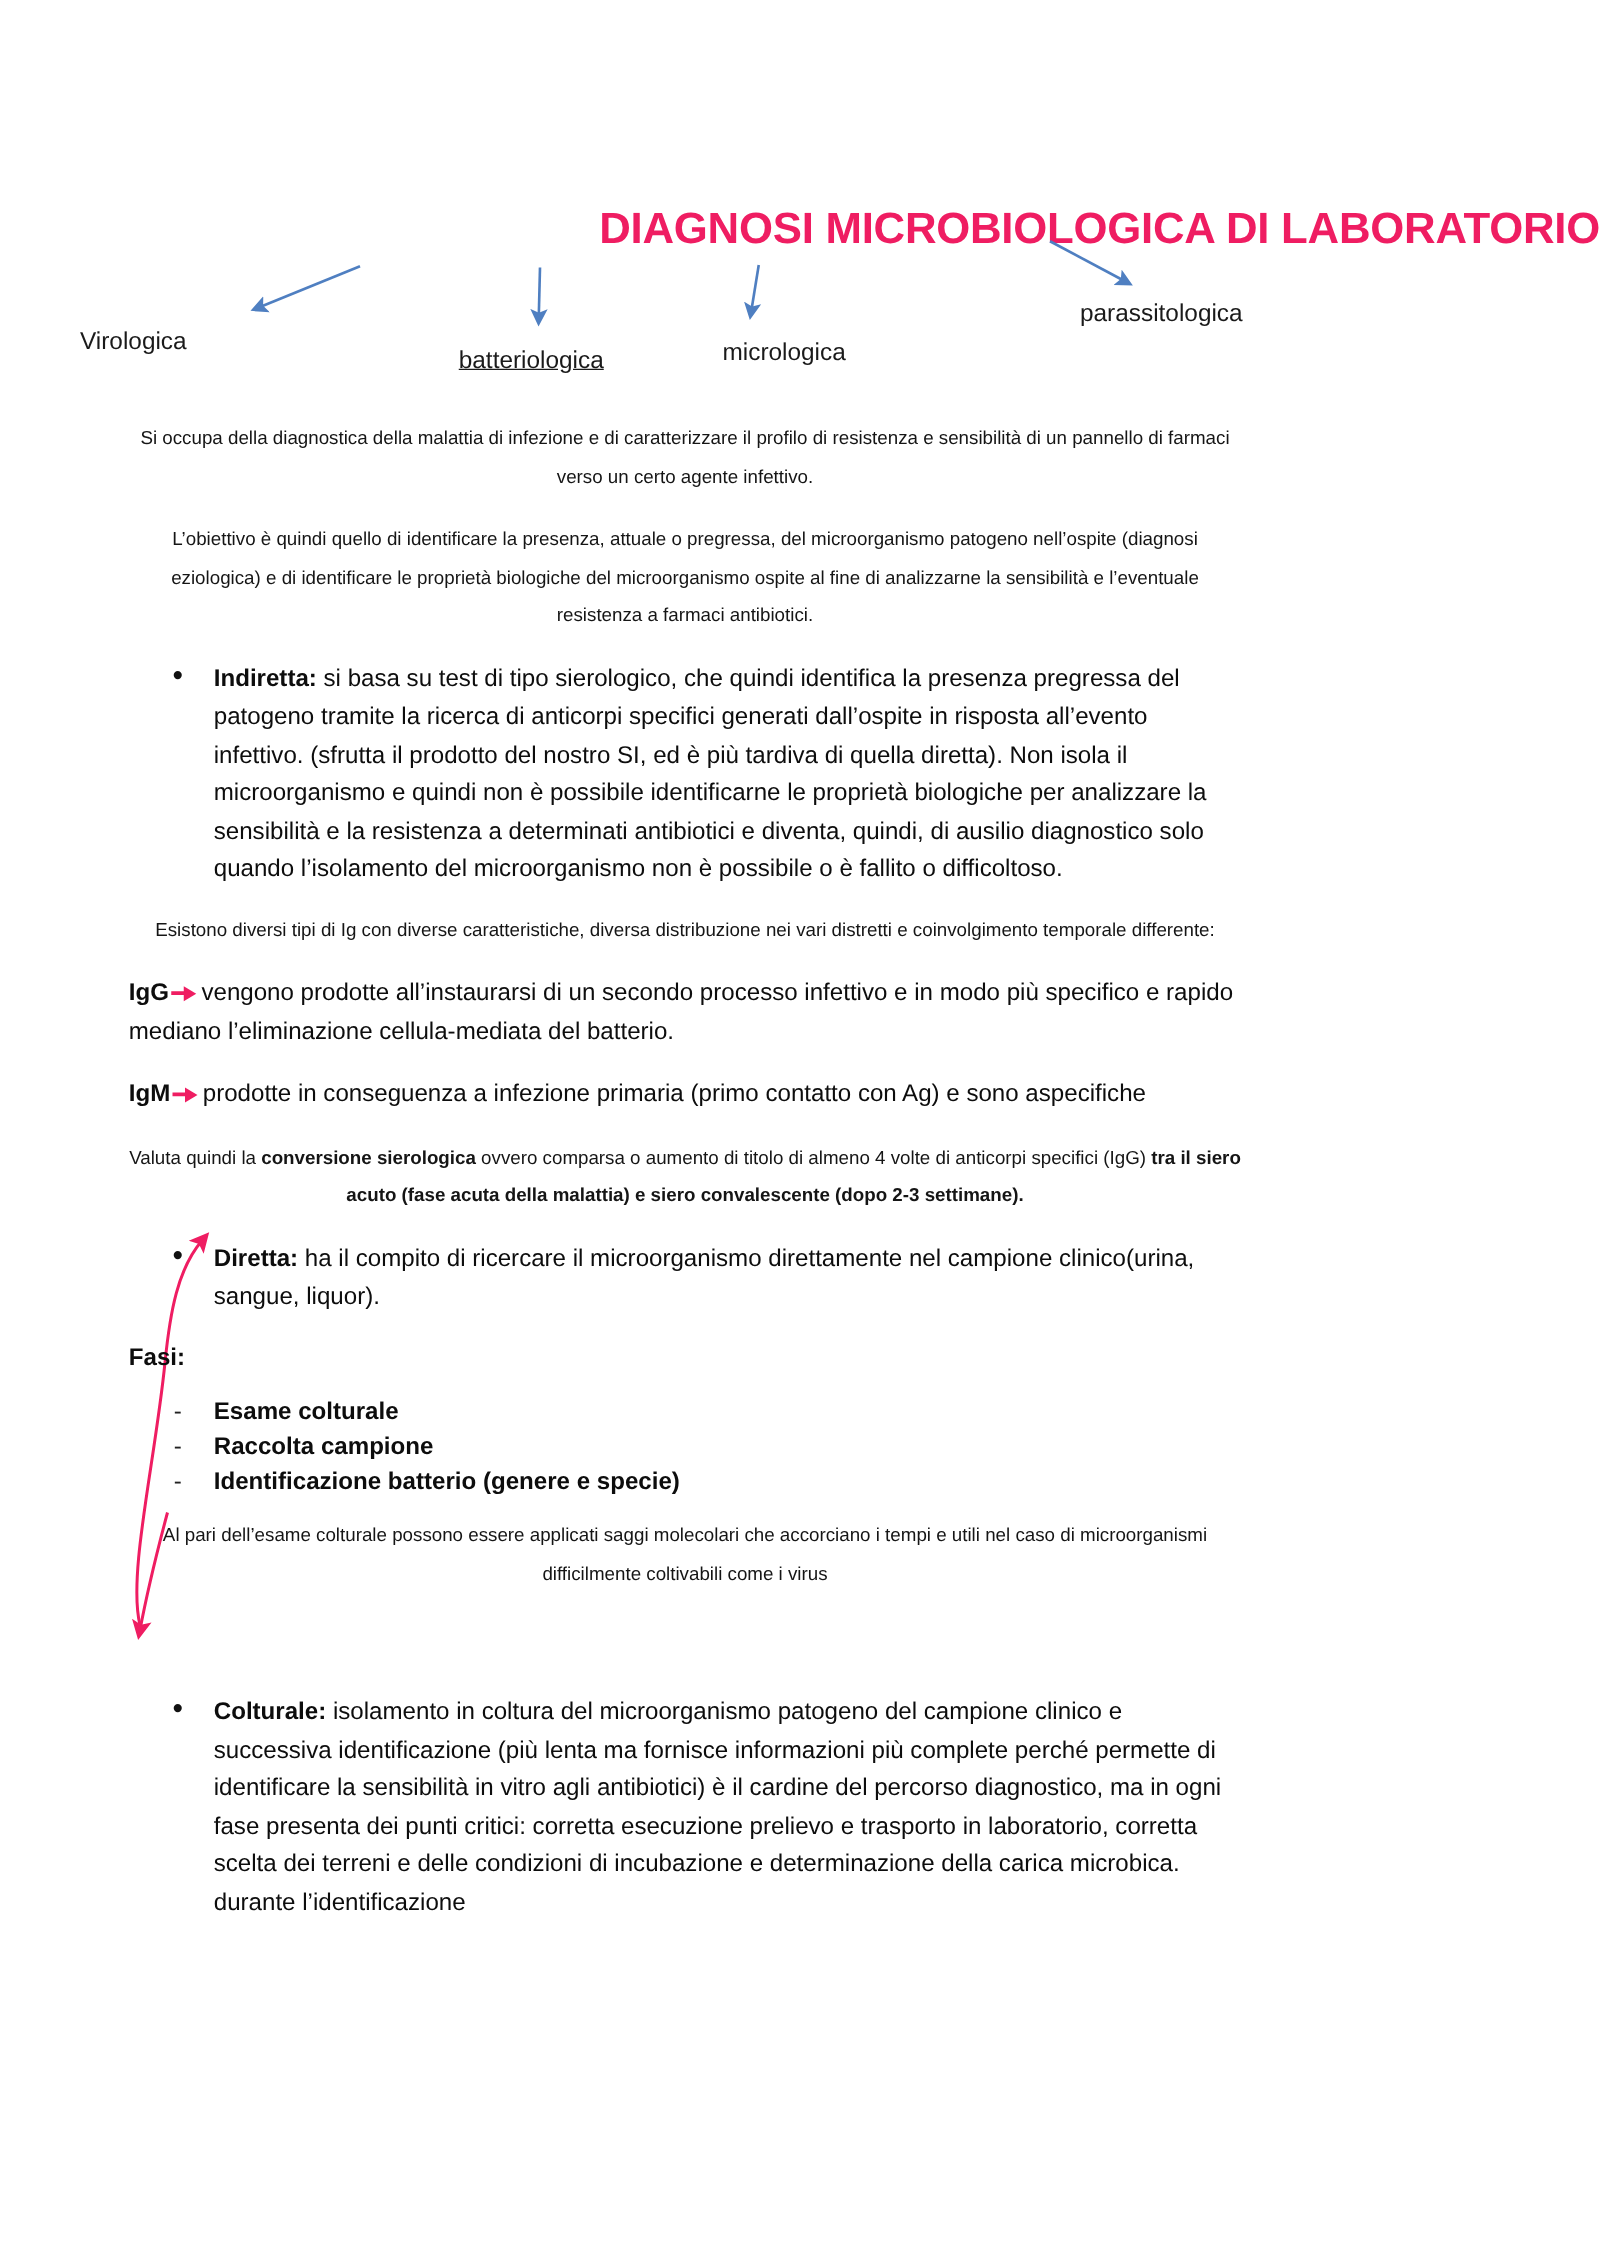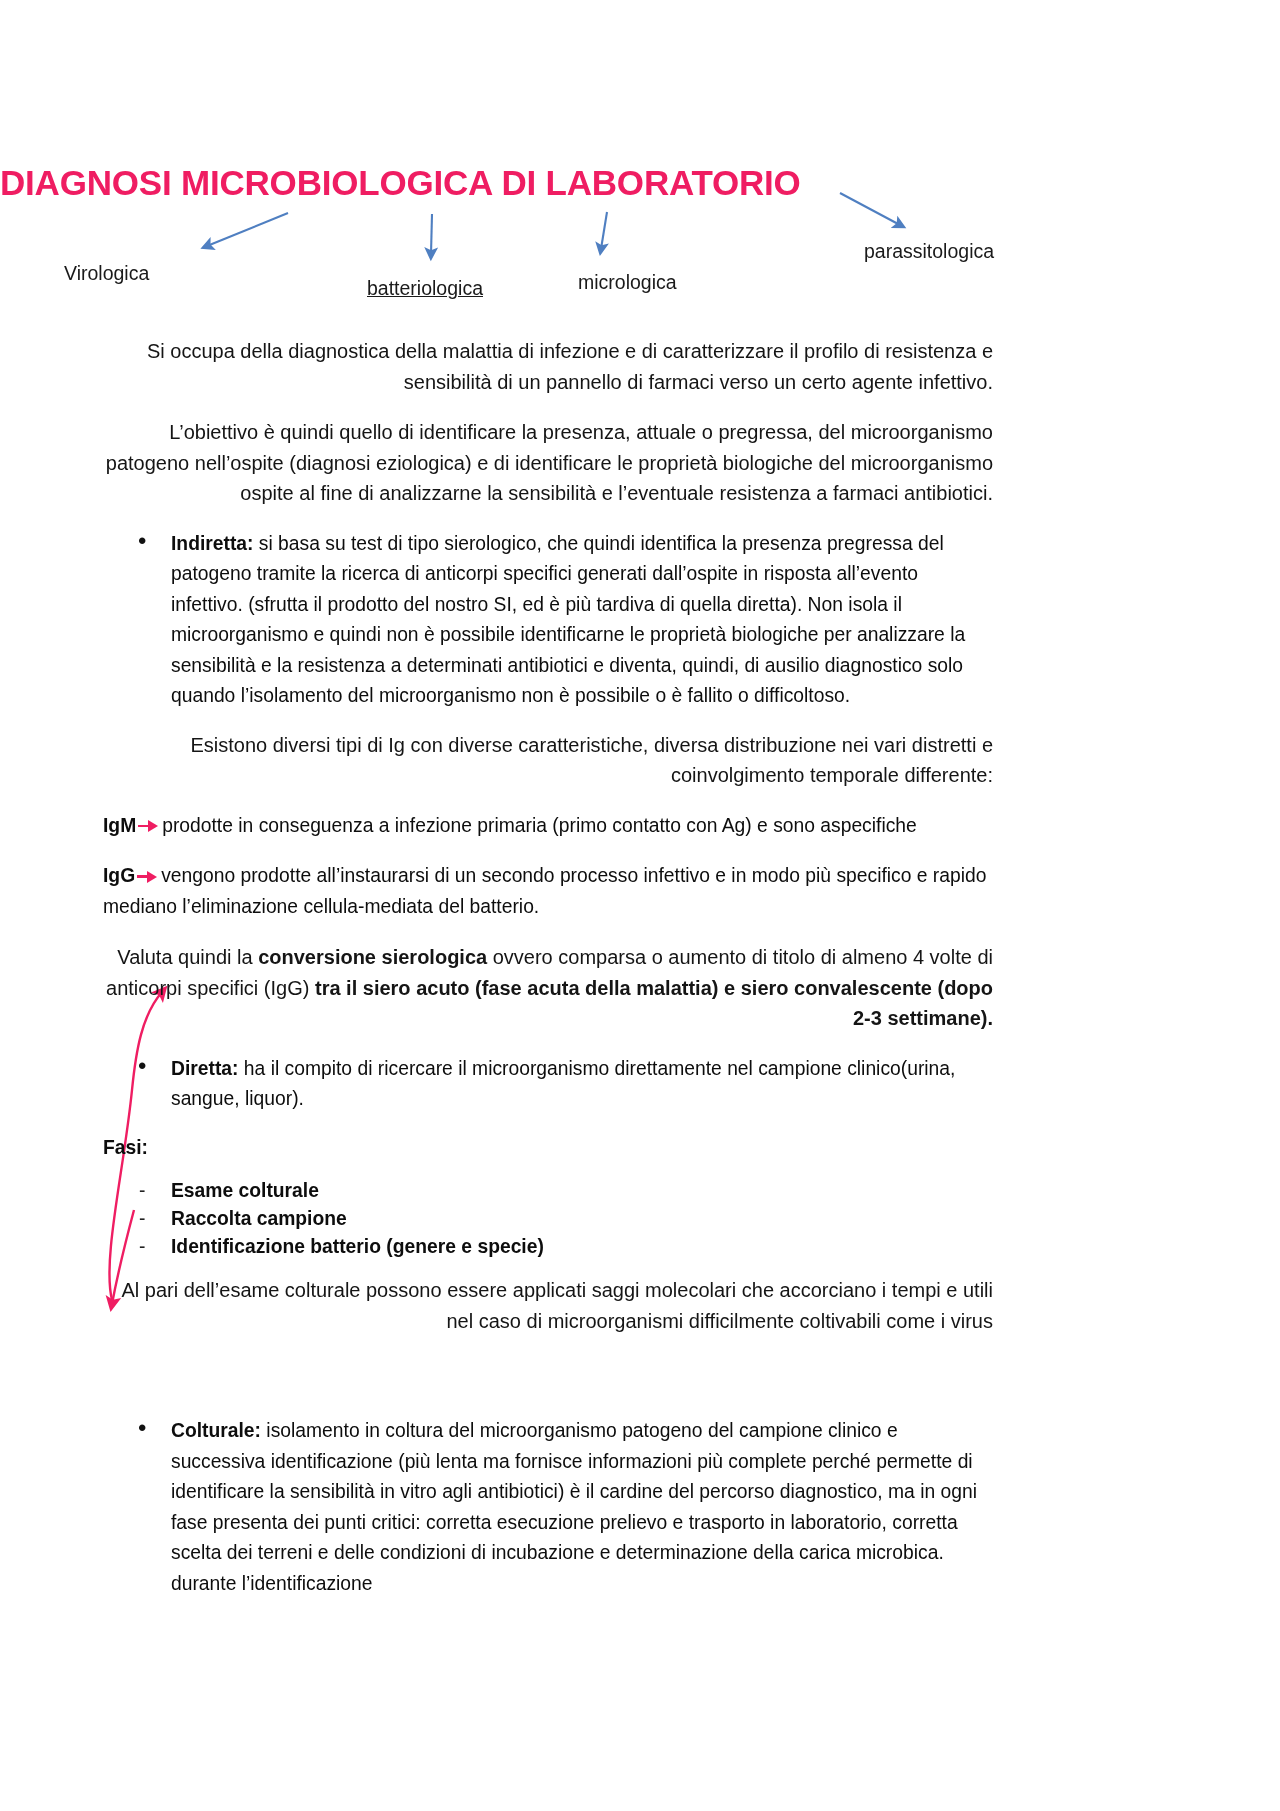--- a/index.html
+++ b/index.html
@@ -22,21 +22,21 @@
     height: 1811px;
     box-sizing: border-box;
   }
 
   
   .title {
     position: absolute;
     left: 0;
     right: 0;
     top: 163px;
-    text-align: left;
+    text-align: right;
     font-size: 35px;
     font-weight: bold;
     letter-spacing: -0.2px;
     color: #ef1d62;
     font-family: "Liberation Sans", sans-serif;
   }
 
   
   .arrow-label {
     position: absolute;
@@ -62,24 +62,24 @@
   
   .body-wrap {
     position: absolute;
     left: 103px;
     top: 336px;
     width: 890px;
   }
 
   p.para {
     margin: 0 0 20px 0;
-    font-size: 20px;
+    font-size: 15px;
     line-height: 30.5px;
     color: #151515;
-    text-align: right;
+    text-align: center;
   }
   p.tight { margin-bottom: 18px; }
 
   b, .b { font-weight: bold; }
 
   ul.bullets {
     list-style: none;
     margin: 0 0 18px 0;
     padding: 0;
   }
@@ -221,25 +221,25 @@
 
     <ul class="bullets">
       <li>
         <b>Indiretta:</b><span> si basa su test di tipo sierologico, che quindi identifica la presenza pregressa del patogeno tramite la ricerca di anticorpi specifici generati dall’ospite in risposta all’evento infettivo. (sfrutta il prodotto del nostro SI, ed è più tardiva di quella diretta). Non isola il microorganismo e quindi non è possibile identificarne le proprietà biologiche per analizzare la sensibilità e la resistenza a determinati antibiotici e diventa, quindi, di ausilio diagnostico solo quando l’isolamento del microorganismo non è possibile o è fallito o difficoltoso.</span>
       </li>
     </ul>
 
     <p class="para">Esistono diversi tipi di Ig con diverse caratteristiche, diversa distribuzione nei vari distretti e coinvolgimento temporale differente:</p>
 
     <p class="ig-line">
+      <b>IgG</b><span class="ig-arrow"></span><span>vengono prodotte all’instaurarsi di un secondo processo infettivo e in modo più specifico e rapido mediano l’eliminazione cellula-mediata del batterio.</span>
+    </p>
+
+    <p class="ig-line">
       <b>IgM</b><span class="ig-arrow"></span><span>prodotte in conseguenza a infezione primaria (primo contatto con Ag) e sono aspecifiche</span>
-    </p>
-
-    <p class="ig-line">
-      <b>IgG</b><span class="ig-arrow"></span><span>vengono prodotte all’instaurarsi di un secondo processo infettivo e in modo più specifico e rapido mediano l’eliminazione cellula-mediata del batterio.</span>
     </p>
 
     <p class="para"><span>Valuta quindi la </span><b>conversione sierologica</b><span> ovvero comparsa o aumento di titolo di almeno 4 volte di anticorpi specifici (IgG) </span><b>tra il siero acuto (fase acuta della malattia) e siero convalescente (dopo 2-3 settimane).</b></p>
 
     <ul class="bullets">
       <li>
         <b>Diretta:</b><span>  ha il compito di ricercare il microorganismo direttamente nel campione clinico(urina, sangue, liquor).</span>
       </li>
     </ul>
 

